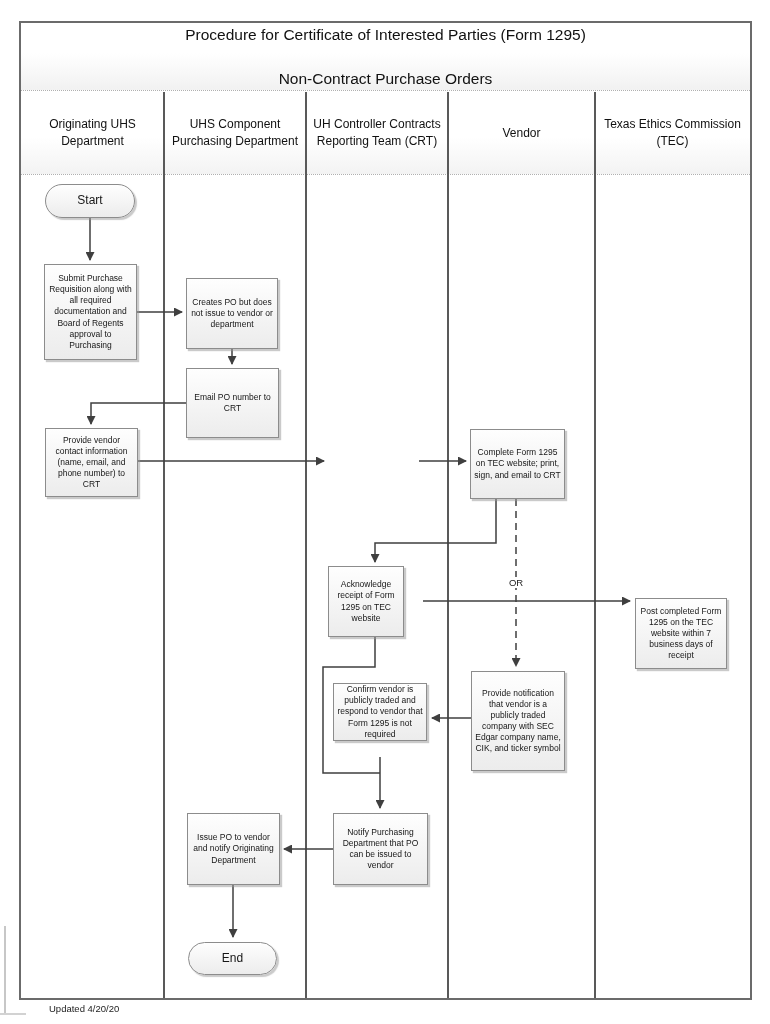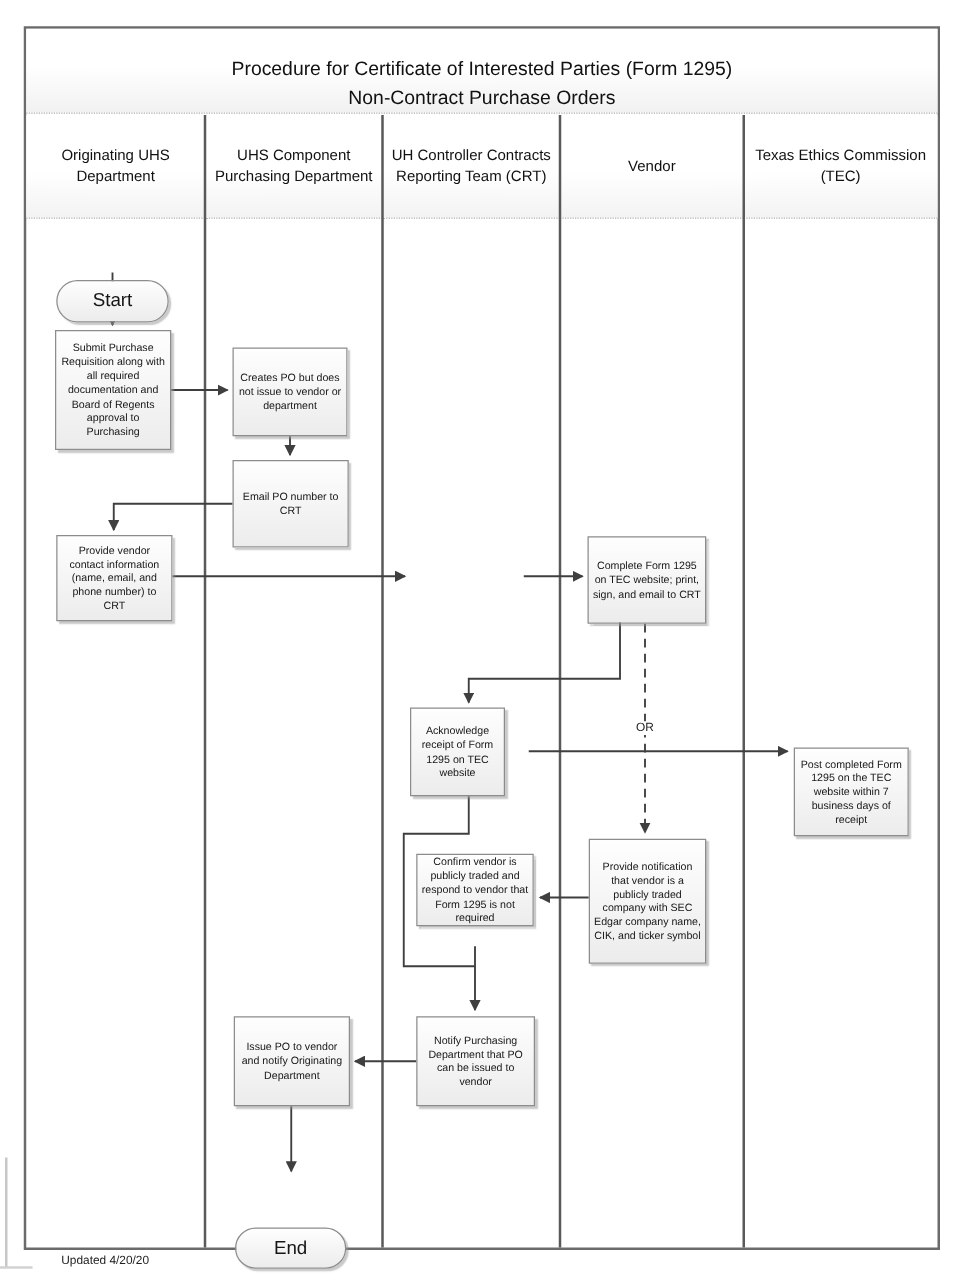--- a/index.html
+++ b/index.html
@@ -8,21 +8,21 @@
     font-family:"Liberation Sans",sans-serif;color:#1c1c1c;
   }
   .frame{
     position:absolute;left:19px;top:21px;width:733px;height:979px;
     border:2px solid #6b6b6b;box-sizing:border-box;background:#ffffff;
   }
   .title-band{
     position:absolute;left:21px;top:23px;width:729px;height:68px;
     background:linear-gradient(180deg,#ffffff 45%,#f1f1f1 100%);
     border-bottom:1px dotted #b0b0b0;box-sizing:border-box;
-    display:flex;flex-direction:column;align-items:center;justify-content:flex-end;
+    display:flex;flex-direction:column;align-items:center;justify-content:space-between;
     font-size:15.5px;line-height:23px;color:#111;text-align:center;
   }
   .header-row{
     position:absolute;left:21px;top:92px;width:729px;height:83px;display:flex;
   }
   .header-cell{
     flex:0 0 auto;box-sizing:border-box;height:83px;
     display:flex;align-items:center;justify-content:center;text-align:center;
     font-size:12px;line-height:17px;color:#111;
     background:linear-gradient(180deg,#ffffff 55%,#f3f3f3 100%);
@@ -32,21 +32,21 @@
     position:absolute;top:92px;height:906px;width:2px;background:#595959;
   }
   .node{
     position:absolute;box-sizing:border-box;
     border:1px solid #8c8c8c;
     background:linear-gradient(180deg,#fefefe 0%,#ececec 100%);
     box-shadow:2px 2px 1px rgba(150,150,150,0.5);
     display:flex;align-items:center;justify-content:center;text-align:center;
     font-size:8.5px;line-height:1.3;color:#161616;padding:2px 3px;
   }
-  .terminator{border-radius:17px;font-size:15px;margin-top:40px;}
+  .terminator{border-radius:17px;font-size:12px;}
   .flows{position:absolute;left:0;top:0;width:770px;height:1024px;pointer-events:none;}
   .flows path{fill:none;stroke:#3f3f3f;stroke-width:1.5;}
   .flows path.dashed{stroke-dasharray:7 5;}
   .or-label{
     position:absolute;left:503px;top:577px;width:26px;text-align:center;
     background:#ffffff;font-size:9.5px;color:#222;
   }
   .footer-note{
     position:absolute;left:49px;top:1003px;font-size:9.5px;color:#222;
   }

